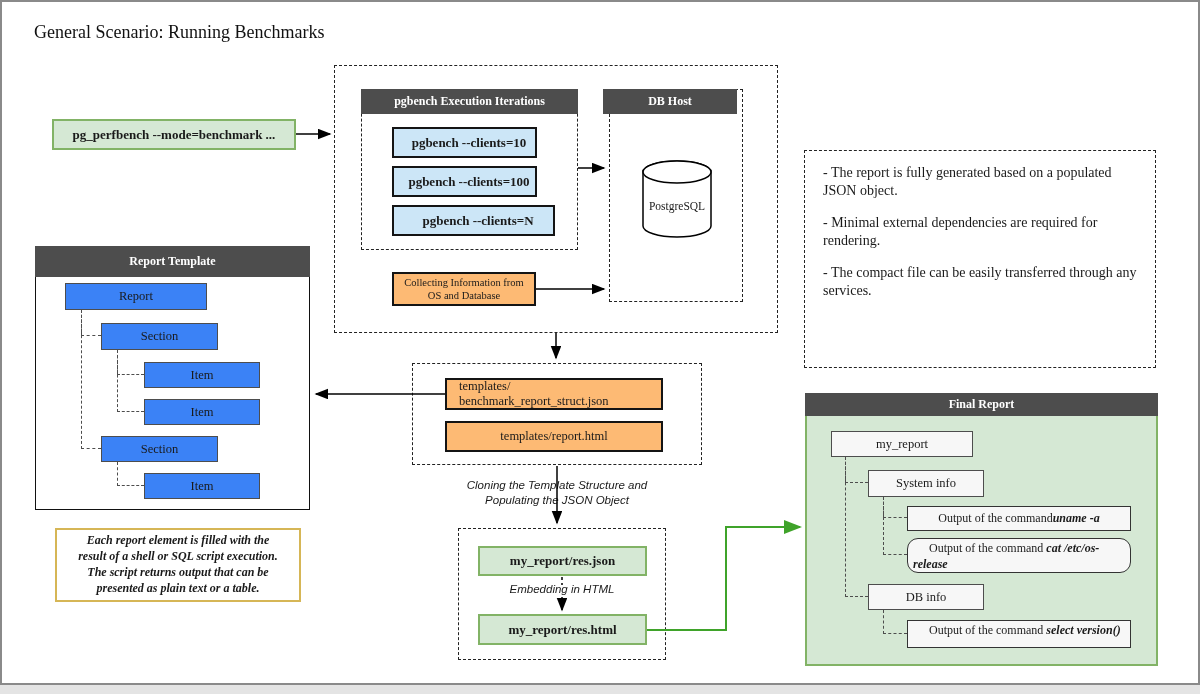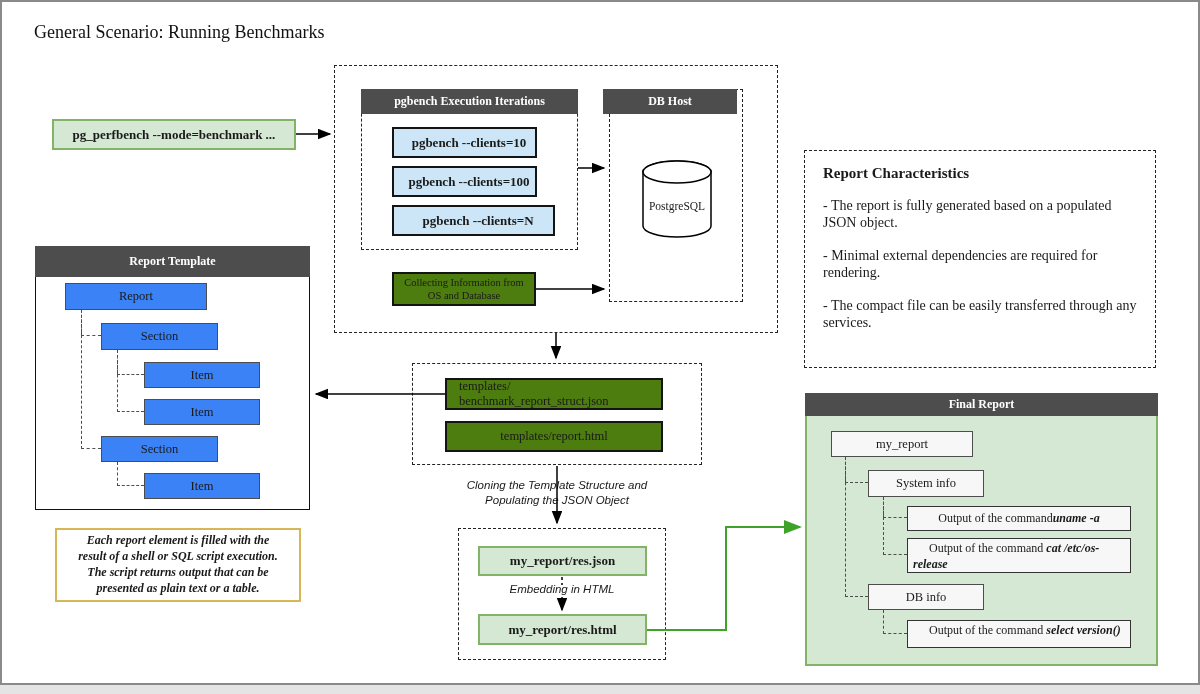--- a/index.html
+++ b/index.html
@@ -3,21 +3,21 @@
 <meta charset="utf-8">
 <style>
   * { margin:0; padding:0; box-sizing:border-box; }
   html,body { width:1200px; height:694px; }
   body { position:relative; background:#e4e4e4; font-family:"Liberation Serif", serif; color:#1a1a1a; overflow:hidden; }
   .frame { position:absolute; left:0; top:0; width:1200px; height:685px; background:#ffffff; border:2px solid #8a8a8a; }
   .abs { position:absolute; }
   .box { position:absolute; display:flex; align-items:center; justify-content:center; text-align:center; }
   .green { background:#d5e8d4; border:2px solid #82b366; font-weight:bold; font-size:13px; }
   .blue  { background:#cce6f7; border:2px solid #141414; font-weight:bold; font-size:13px;padding-left:9px; }
-  .graybox { background:#4d7c0f; border:2px solid #141414; }
+  .graybox { background:#fdba74; border:2px solid #141414; }
   .node { background:#3b82f6; border:1.5px solid #4d4d4d; font-size:12.5px; }
   .hdr { position:absolute; background:#4d4d4d; color:#ffffff; font-size:12px; display:flex; align-items:center; justify-content:center; z-index:3;font-weight:bold; }
   .dashedbox { position:absolute; border:1.5px dashed #222222; }
   .solidpanel { position:absolute; border:1.5px solid #111111; background:#ffffff; }
   .conn { position:absolute; border-left:1.5px dashed #4d4d4d; border-bottom:1.5px dashed #4d4d4d; }
   .title { font-size:18px; color:#111; }
   .annot { position:absolute; font-family:"Liberation Sans", sans-serif; font-style:italic; font-size:11.5px; text-align:center; background:#ffffff; line-height:1.3; z-index:2; }
   .charsbox { position:absolute; border:1.5px dashed #222; padding:13px 18px; font-size:14px; line-height:1.25; }
   .charsbox h3 { font-size:15px; margin-bottom:14px; }
   .charsbox p { margin-bottom:15px; }
@@ -53,21 +53,20 @@
 
 <div class="dashedbox" style="left:609px; top:89px; width:134px; height:213px;"></div>
 <div class="hdr" style="left:603px; top:89px; width:134px; height:25px;">DB Host</div>
 <svg class="abs" style="left:642px; top:160px; z-index:1;" width="70" height="78">
   <path d="M1,12 a34,11 0 0 1 68,0 v54 a34,11 0 0 1 -68,0 z" fill="#ffffff" stroke="#000" stroke-width="1.5"></path>
   <ellipse cx="35" cy="12" rx="34" ry="11" fill="#ffffff" stroke="#000" stroke-width="1.5"></ellipse>
 </svg>
 <div class="cyl-label" style="left:640px; top:200px; width:74px;">PostgreSQL</div>
 
 <div class="charsbox" style="left:804px; top:150px; width:352px; height:218px;">
-  <h3>Report Characteristics</h3>
   <p>- The report is fully generated based on a populated JSON object.</p>
   <p>- Minimal external dependencies are required for rendering.</p>
   <p>- The compact file can be easily transferred through any services.</p>
 </div>
 
 <div class="solidpanel" style="left:35px; top:246px; width:275px; height:264px;"></div>
 <div class="hdr" style="left:35px; top:246px; width:275px; height:31px;">Report Template</div>
 <div class="conn" style="left:81px; top:310px; width:20px; height:26px;"></div>
 <div class="conn" style="left:81px; top:310px; width:20px; height:139px;"></div>
 <div class="conn" style="left:117px; top:350px; width:27px; height:25px;"></div>
@@ -105,21 +104,21 @@
 <div class="conn" style="left:845px; top:457px; width:23px; height:140px;"></div>
 <div class="conn" style="left:883px; top:497px; width:24px; height:21px;"></div>
 <div class="conn" style="left:883px; top:497px; width:24px; height:58px;"></div>
 <div class="conn" style="left:883px; top:610px; width:24px; height:24px;"></div>
 <div class="box node" style="left:831px; top:431px; width:142px; height:26px; background:#f7f7f7;">my_report</div>
 <div class="box node" style="left:868px; top:470px; width:116px; height:27px; background:#f7f7f7;">System info</div>
 <div class="outcenter" style="left:907px; top:506px; width:224px; height:25px;">
   <span>Output of the command </span>
     <span class="cmd">uname -a</span>
 </div>
-<div class="outbox" style="left:907px; top:538px; width:224px; height:35px;">
+<div class="outbox" style="left:907px; top:538px; width:224px; height:35px;border-radius:11px;">
   <span>Output of the command </span><span class="cmd">cat /etc/os-release</span>
 </div>
 <div class="box node" style="left:868px; top:584px; width:116px; height:26px; background:#f7f7f7;">DB info</div>
 <div class="outbox" style="left:907px; top:620px; width:224px; height:28px;">
   <span>Output of the command </span><span class="cmd">select version()</span>
 </div>
 
 <svg class="overlay" width="1200" height="694">
   <defs>
     <marker id="ah" markerWidth="10" markerHeight="8" refX="8" refY="3.5" orient="auto">

